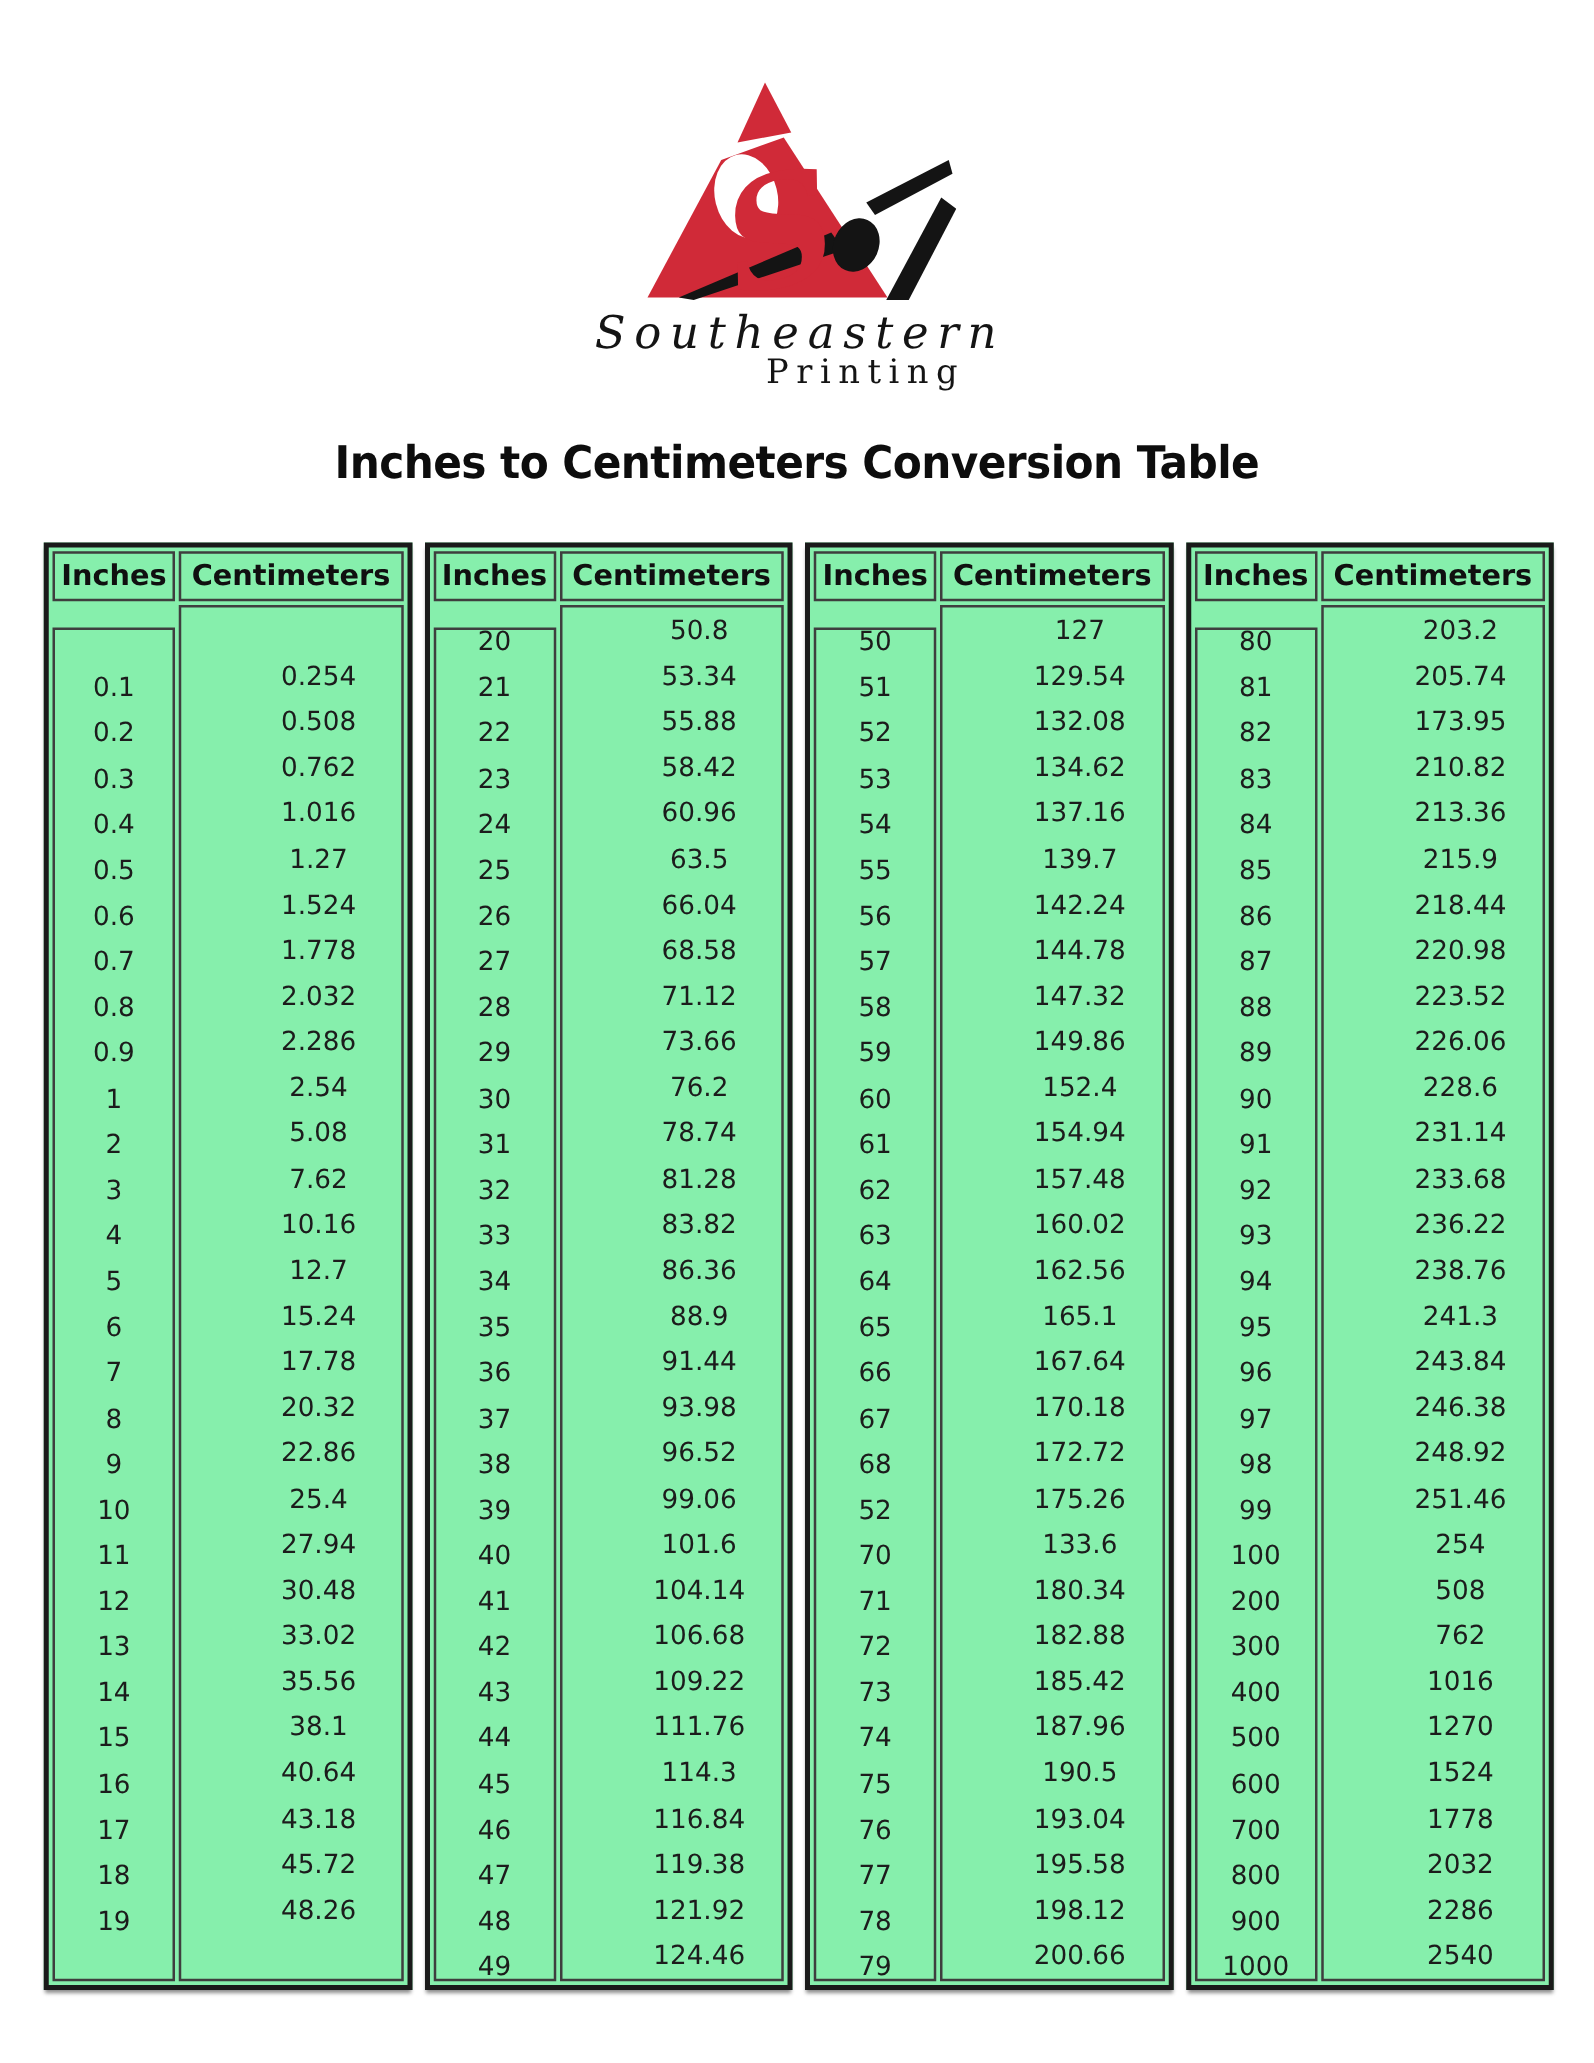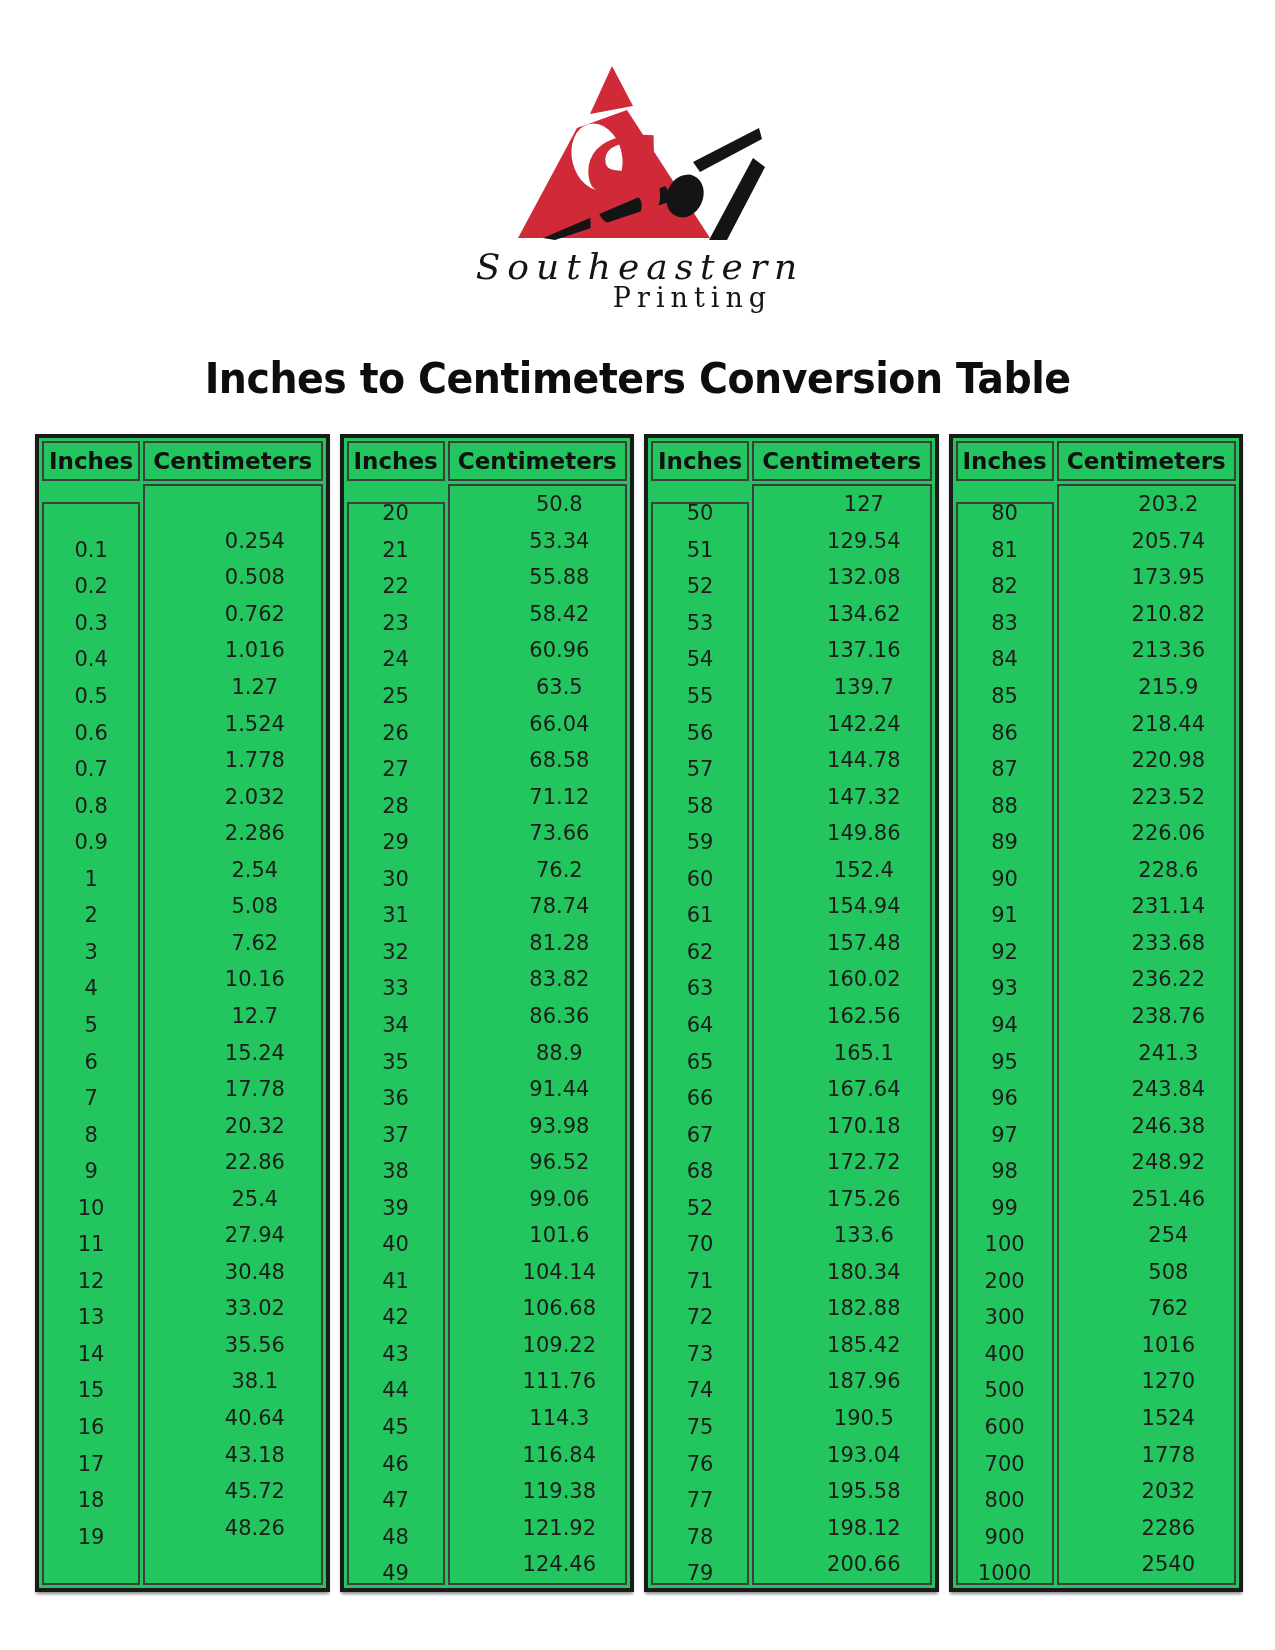--- a/index.html
+++ b/index.html
@@ -16,30 +16,30 @@
     font-size:36px;letter-spacing:7px;color:#141414;white-space:nowrap;
   }
   .brand-sub{
     position:absolute;left:560px;top:282px;width:265px;text-align:center;
     font-family:"DejaVu Serif","Liberation Serif",serif;
     font-size:27px;letter-spacing:6px;color:#141414;white-space:nowrap;
   }
   
   .page-title{
     position:absolute;left:0;top:326px;width:1275px;text-align:center;
-    font-size:42px;font-weight:bold;color:#0d0d0d;letter-spacing:-0.5px;
+    font-size:36px;font-weight:bold;color:#0d0d0d;letter-spacing:-0.5px;
   }
   .page-title > span{display:inline-block;transform:scaleX(0.94);transform-origin:center;}
   
   .tables-row{
     position:absolute;left:35px;top:434px;width:1208px;height:1158px;
     display:flex;gap:10px;
   }
   .conv-table{
-    flex:1;box-sizing:border-box;background:#22c55e;
+    flex:1;box-sizing:border-box;background:#86efac;
     border:4px solid #1a1a1a;padding:3px;
     display:flex;flex-direction:column;gap:3px;
     box-shadow:0 3px 3px -1px rgba(0,0,0,0.45);
   }
   .thead{display:flex;gap:3px;flex:0 0 40px;}
   .th{
     box-sizing:border-box;border:2px solid #3e3e3e;
     display:flex;align-items:center;justify-content:center;
     font-weight:bold;font-size:23px;color:#101010;white-space:nowrap;
   }

